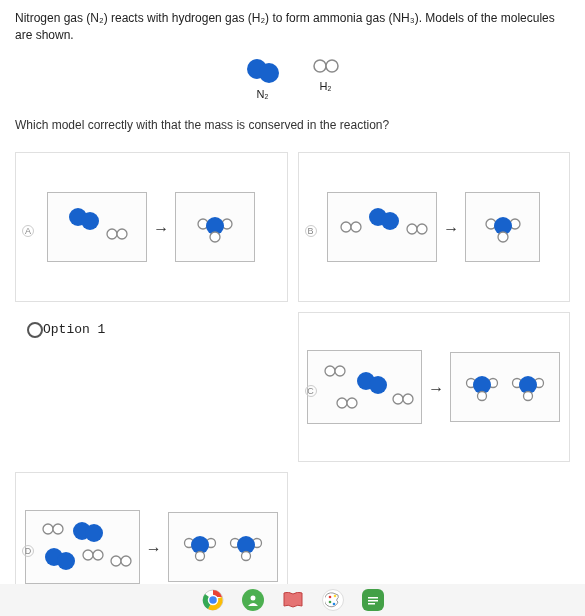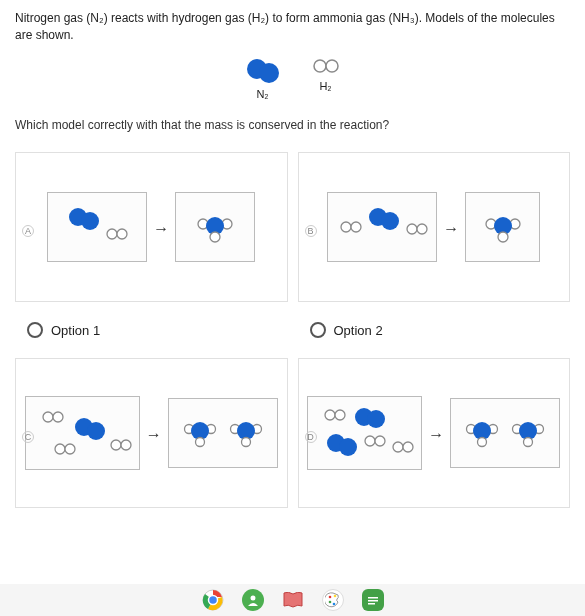--- a/index.html
+++ b/index.html
@@ -87,23 +87,24 @@
       padding: 6px;
       min-height: 70px;
     }
     .arrow {
       font-size: 16px;
       color: #333;
       margin: 0 2px;
     }
     .option-row {
       display: flex;
-      align-items: flex-end;
-      gap: 8px;
+      align-items: flex-start;
+      gap: 0;
       padding: 10px 12px;
+      font-family: Liberation Mono, monospace;
     }
     .radio {
       width: 16px;
       height: 16px;
       border: 2px solid #555;
       border-radius: 50%;
       flex-shrink: 0;
     }
     .option-label {
       font-size: 13px;
@@ -212,24 +213,20 @@
           </svg>
         </div>
       </div>
     </div>
 
     <div class="option-row">
       <div class="radio"></div>
       <span class="option-label">Option 1</span>
     </div>
 
-    <div class="option-row">
-      <div class="radio"></div>
-      <span class="option-label">Option 2</span>
-    </div>
 
     <div class="option-panel">
       <span class="option-marker">C</span>
       <div class="reaction">
         <div class="react-box" style="width:115px;">
           <svg class="molecule" width="105" height="60">
 
             <circle cx="16" cy="14" r="5" fill="#fff" stroke="#8a8a8a" stroke-width="1.3"></circle>
             <circle cx="26" cy="14" r="5" fill="#fff" stroke="#8a8a8a" stroke-width="1.3"></circle>
 

